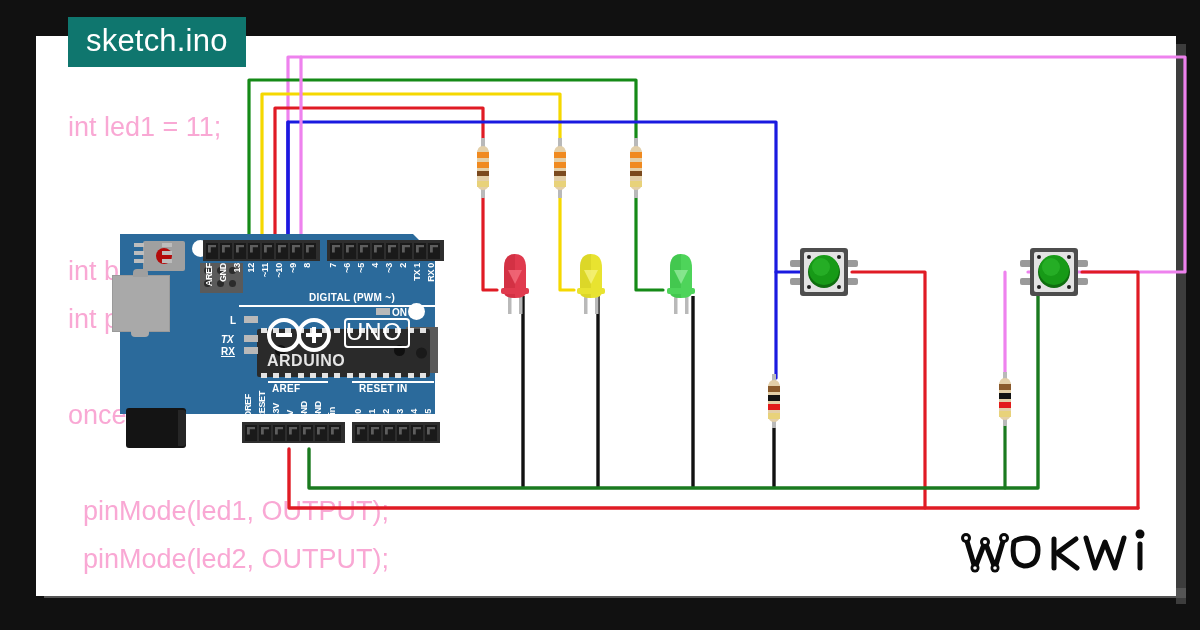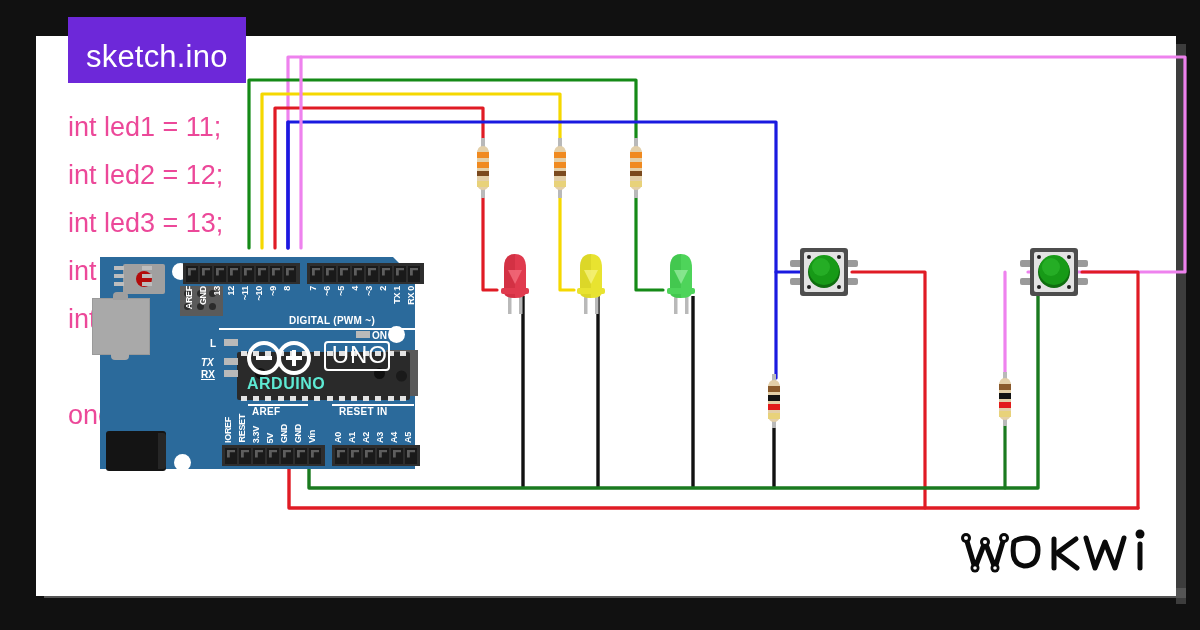--- a/index.html
+++ b/index.html
@@ -28,62 +28,61 @@
   }
   .sheet-shadow-b {
     position:absolute; left:44px; top:588px;
     width:1142px; height:10px;
     background:#555555;
   }
 
   
   .file-tab {
     position:absolute; left:68px; top:17px;
-    background:#6d28d9;
+    background:#0f766e;
     color:#ffffff;
-    padding:22px 18px 8px 18px;
+    padding:6px 18px 8px 18px;
     font-size:31px;
     letter-spacing:0.2px;
     line-height:1.15;
     z-index:60;
     white-space:nowrap;
   }
 
   
   .code-layer {
     position:absolute; left:36px; top:36px;
     width:1140px; height:560px;
     overflow:hidden;
     z-index:2;
     pointer-events:none;
   }
   .code-line {
     position:absolute;
     left:32px;
-    color:#ec4899;
+    color:#f9a8d4;
     font-size:27px;
     font-family:"Liberation Sans", sans-serif;
     white-space:pre;
   }
 
   
   .wire-layer {
     position:absolute; left:0; top:0;
     width:1200px; height:630px;
     z-index:5;
     pointer-events:none;
   }
 
   
   .board {
     position:absolute;
-    left:100px; top:234px;
-    width:315px; height:212px;
+    left:120px; top:234px;
+    width:315px; height:180px;
     z-index:10;
-    margin-top:23px;
   }
   .board-body {
     position:absolute; inset:0;
     background:#2b6a9b;
   }
   .board-body::after{
     content:"";position:absolute;right:0;top:0;width:22px;height:22px;
     background:#ffffff;
     clip-path:polygon(100% 0,0 0,100% 100%);
   }
@@ -249,32 +248,32 @@
   .mcu .legs{ position:absolute; left:4px; right:4px; height:5px; display:flex; justify-content:space-between; }
   .mcu .legs.t{ top:-1px; } .mcu .legs.b{ bottom:-1px; }
   .mcu .legs i{ width:6px; height:5px; background:#e3e3e3; }
 
   .infinity-logo{
     position:absolute; left:143px; top:83px;
     width:72px; height:36px;
   }
   .arduino-word{
     position:absolute; left:147px; top:118px;
-    color:#5eead4; font-size:16px; font-weight:bold;
+    color:#e5e5e5; font-size:16px; font-weight:bold;
     letter-spacing:0.5px;
   }
   .uno-box{
     position:absolute; left:224px; top:84px;
     width:66px; height:30px;
     border:2px solid #ffffff;
     border-radius:4px;
   }
   .uno-txt{
     position:absolute; left:226px; top:84px;
-    width:62px; text-align:right;
+    width:62px; text-align:left;
     color:#ffffff; font-size:24px; font-weight:normal;
     line-height:28px;
     letter-spacing:1px;
   }
   .ledlab{
     position:absolute;
     color:#ffffff; font-size:10px; font-weight:bold;
   }
   .ledlab.L{ left:110px; top:81px; }
   .ledlab.TX{ left:101px; top:100px;font-style:italic; }
@@ -302,25 +301,25 @@
 <body>
 
 <div id="root">
 
   <div class="sheet-shadow-r"></div>
   <div class="sheet-shadow-b"></div>
   <div class="canvas-sheet"></div>
 
   <div class="code-layer">
     <div class="code-line" style="top:76px">int led1 = 11;</div>
-    <div class="code-line" style="top:124px">int led2 = 12;</div>
-    <div class="code-line" style="top:172px">int led3 = 13;</div>
     <div class="code-line" style="top:220px">int b</div>
     <div class="code-line" style="top:268px">int p</div>
     <div class="code-line" style="top:364px">once</div>
+    <div class="code-line" style="top:460px">  pinMode(led1, OUTPUT);</div>
+    <div class="code-line" style="top:508px">  pinMode(led2, OUTPUT);</div>
     <div class="code-line" style="top:556px">  pinMode(led3, OUTPUT);</div>
   </div>
 
   <svg class="wire-layer" viewBox="0 0 1200 630">
     <g fill="none" stroke-width="3.2" stroke-linecap="round" stroke-linejoin="round">
 
       <path stroke="#ee82ee" d="M288,248 L288,57 L1185,57 L1185,272 L1028,272"></path>
 
       <path stroke="#158a17" d="M249,248 L249,80 L636,80 L636,140"></path>
 

